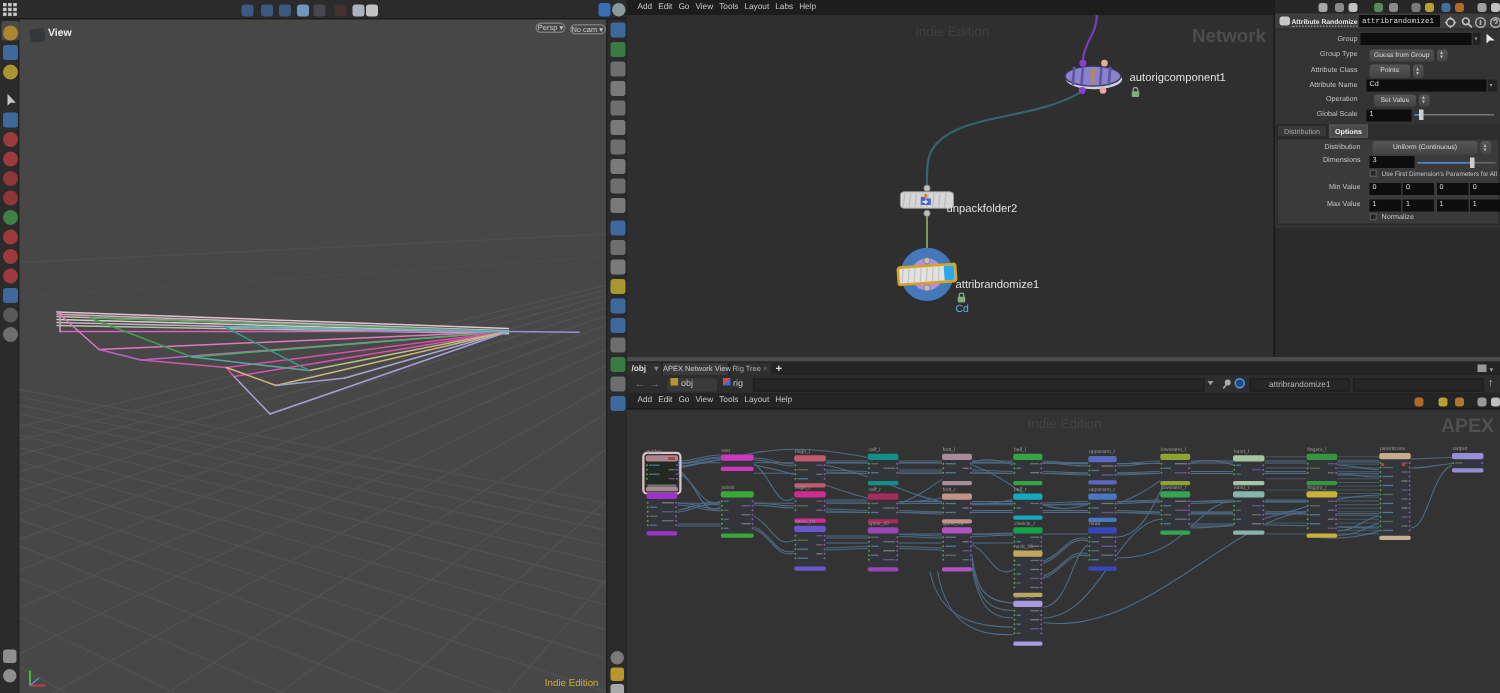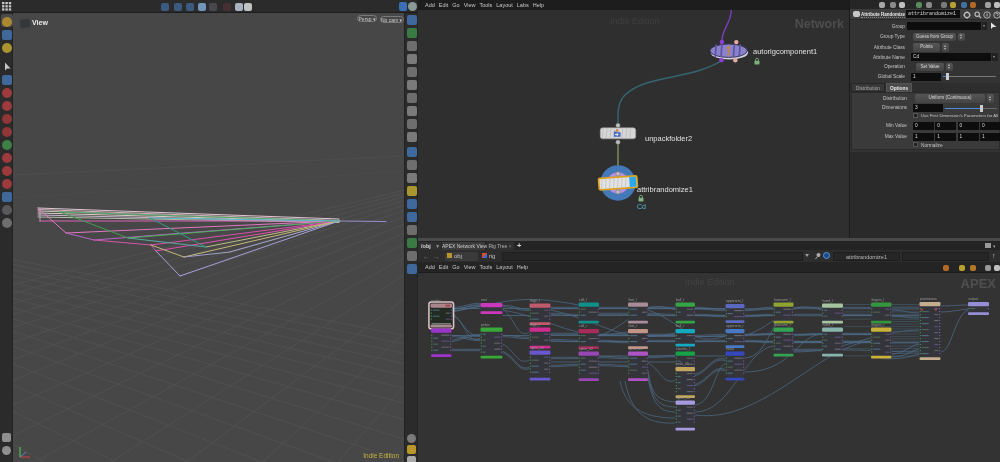--- a/index.html
+++ b/index.html
@@ -226,21 +226,21 @@
             </g>
             <circle cx="0" cy="-9.5" r="2.2" fill="#c0c0c0" stroke="#707070" stroke-width="0.5"></circle>
             <circle cx="0" cy="9.5" r="2.2" fill="#c0c0c0" stroke="#707070" stroke-width="0.5"></circle>
           </g>
         </svg>
         <div class="abs" style="left:335px;top:37px;color:#e0e0e0;font-size:7.5px">autorigcomponent1</div>
         <svg class="abs" style="left:336px;top:48px" width="6.0" height="7.0" viewBox="0 0 6 7">
           <rect x="0.5" y="2.8" width="5" height="3.8" rx="0.7" fill="#7fae7f"></rect>
           <path d="M1.5,3 L1.5,1.8 A1.5,1.5 0 0 1 4.5,1.8 L4.5,3" stroke="#7fae7f" stroke-width="0.9" fill="none"></path>
         </svg>
-        <div class="abs" style="left:227px;top:124px;color:#e0e0e0;font-size:7.5px">unpackfolder2</div>
+        <div class="abs" style="left:213px;top:124px;color:#e0e0e0;font-size:7.5px">unpackfolder2</div>
         <div class="abs" style="left:219px;top:175px;color:#e0e0e0;font-size:7.5px">attribrandomize1</div>
         <svg class="abs" style="left:220px;top:185px" width="6.0" height="7.0" viewBox="0 0 6 7">
           <rect x="0.5" y="2.8" width="5" height="3.8" rx="0.7" fill="#7fae7f"></rect>
           <path d="M1.5,3 L1.5,1.8 A1.5,1.5 0 0 1 4.5,1.8 L4.5,3" stroke="#7fae7f" stroke-width="0.9" fill="none"></path>
         </svg>
         <div class="abs" style="left:219px;top:193px;color:#58b8d8;font-size:7px">Cd</div>
       </div>
     </div>
     <div class="abs" style="left:849px;top:0;width:151px;height:238px;background:#2a2a2a;border-left:1px solid #1a1a1a">
       <div class="abs" style="left:0;top:0;width:151px;height:9px;background:#262626">

